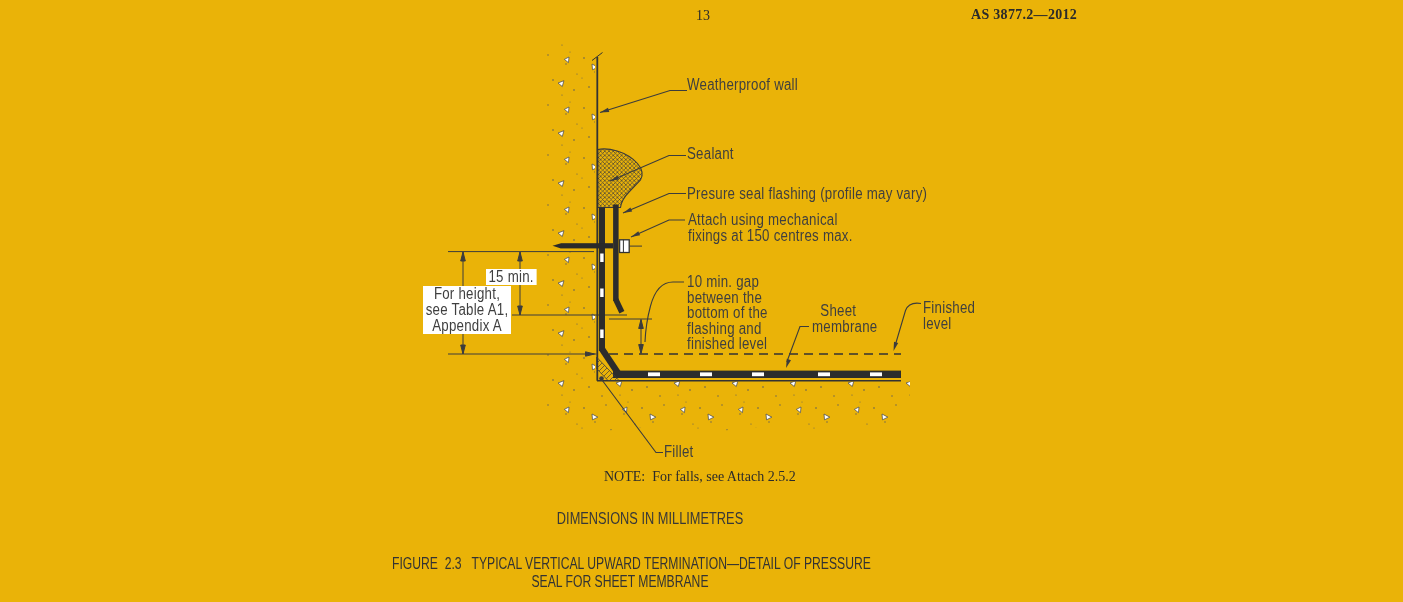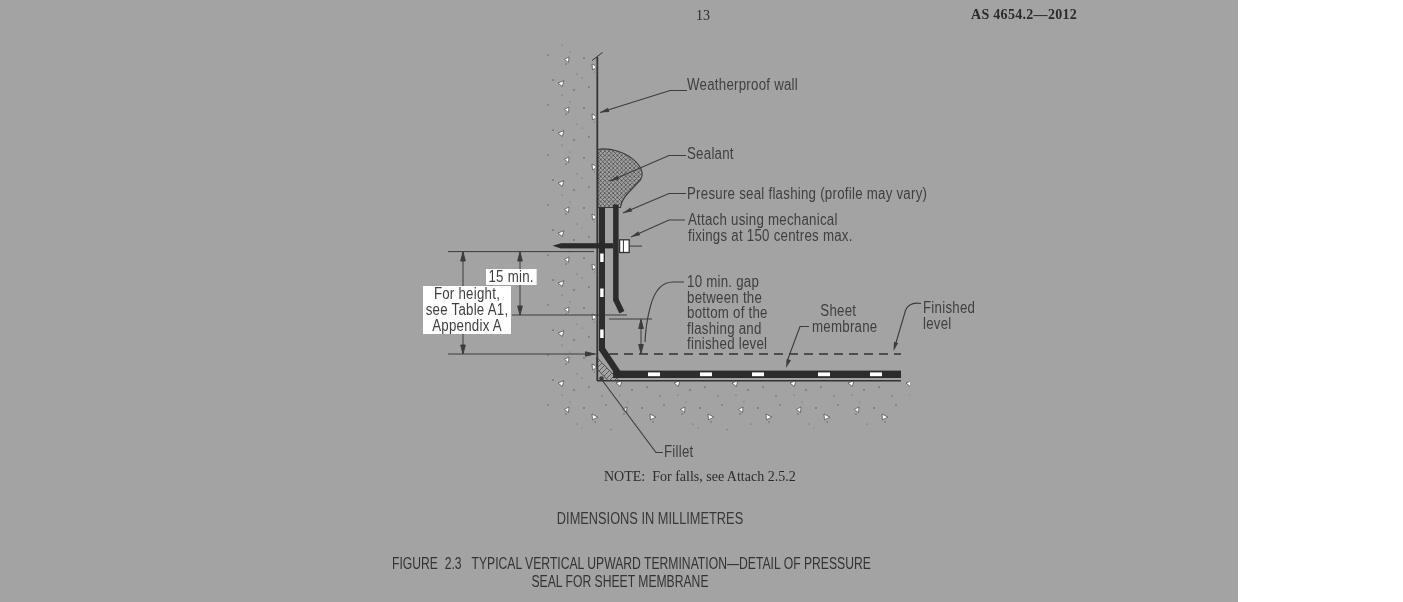--- a/index.html
+++ b/index.html
@@ -1,16 +1,16 @@
 <!DOCTYPE html>
 <html><head>
 <meta charset="utf-8">
 <style>
   html,body{margin:0;padding:0;background:#ffffff;}
-  .page{position:relative;width:1238px;height:602px;background:#a3a3a3;overflow:hidden;
+  .page{position:relative;width:1403px;height:602px;background:#eab308;overflow:hidden;
         font-family:"Liberation Sans", sans-serif;color:#3f3f3f;}
   
   .d{position:absolute;font-size:16px;line-height:15.5px;letter-spacing:.3px;
      white-space:pre;color:#3f3f3f;transform:scaleX(.83);transform-origin:0 0;}
   .dc{text-align:center;transform-origin:50% 0;}
   .wbg{background:#fff;padding:0 3px;}
   .serif{font-family:"Liberation Serif", serif;}
   .hdr{position:absolute;font-size:14px;color:#2b2b2b;white-space:pre;}
   .note{position:absolute;font-size:14px;color:#2b2b2b;white-space:pre;}
   .units{position:absolute;left:450px;top:510px;width:400px;text-align:center;
@@ -20,21 +20,21 @@
            font-size:16px;line-height:17.5px;color:#333;white-space:pre;
            transform:scaleX(.76);transform-origin:50% 0;}
   svg{position:absolute;left:0;top:0;}
 </style>
 </head>
 <body>
 
 <div class="page">
 
   <div class="hdr serif" style="left:696px;top:8px;">13</div>
-  <div class="hdr serif" style="left:971px;top:7px;font-weight:bold;letter-spacing:.3px;">AS 4654.2—2012</div>
+  <div class="hdr serif" style="left:971px;top:7px;font-weight:bold;letter-spacing:.3px;">AS 3877.2—2012</div>
 
   <svg width="1403" height="602" viewBox="0 0 1403 602">
     <defs>
       <pattern id="pc" width="58" height="50" patternUnits="userSpaceOnUse">
         <circle cx="4" cy="8" r=".8" fill="#5a5a5a"></circle>
           <circle cx="15" cy="22" r=".7" fill="#5a5a5a"></circle>
         <circle cx="9" cy="37" r=".8" fill="#5a5a5a"></circle>
           <circle cx="26" cy="5" r=".7" fill="#5a5a5a"></circle>
         <circle cx="31" cy="30" r=".8" fill="#5a5a5a"></circle>
           <circle cx="44" cy="14" r=".7" fill="#5a5a5a"></circle>

